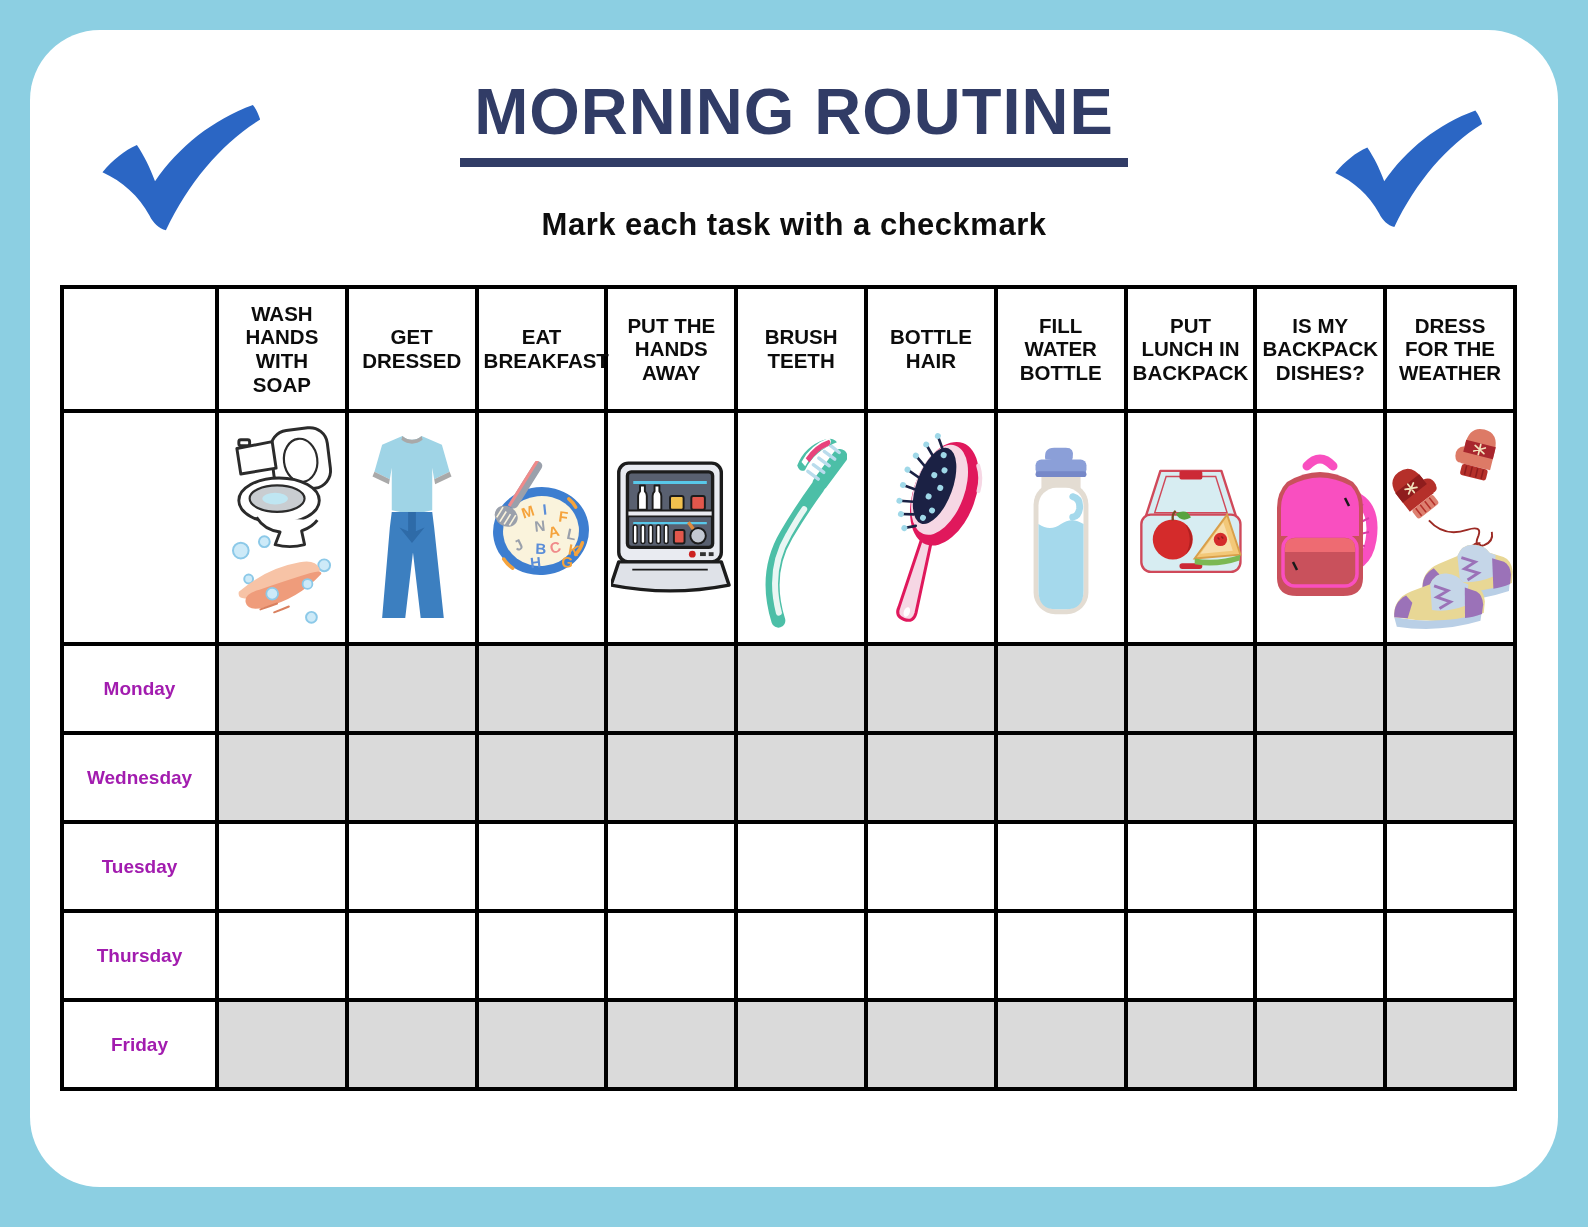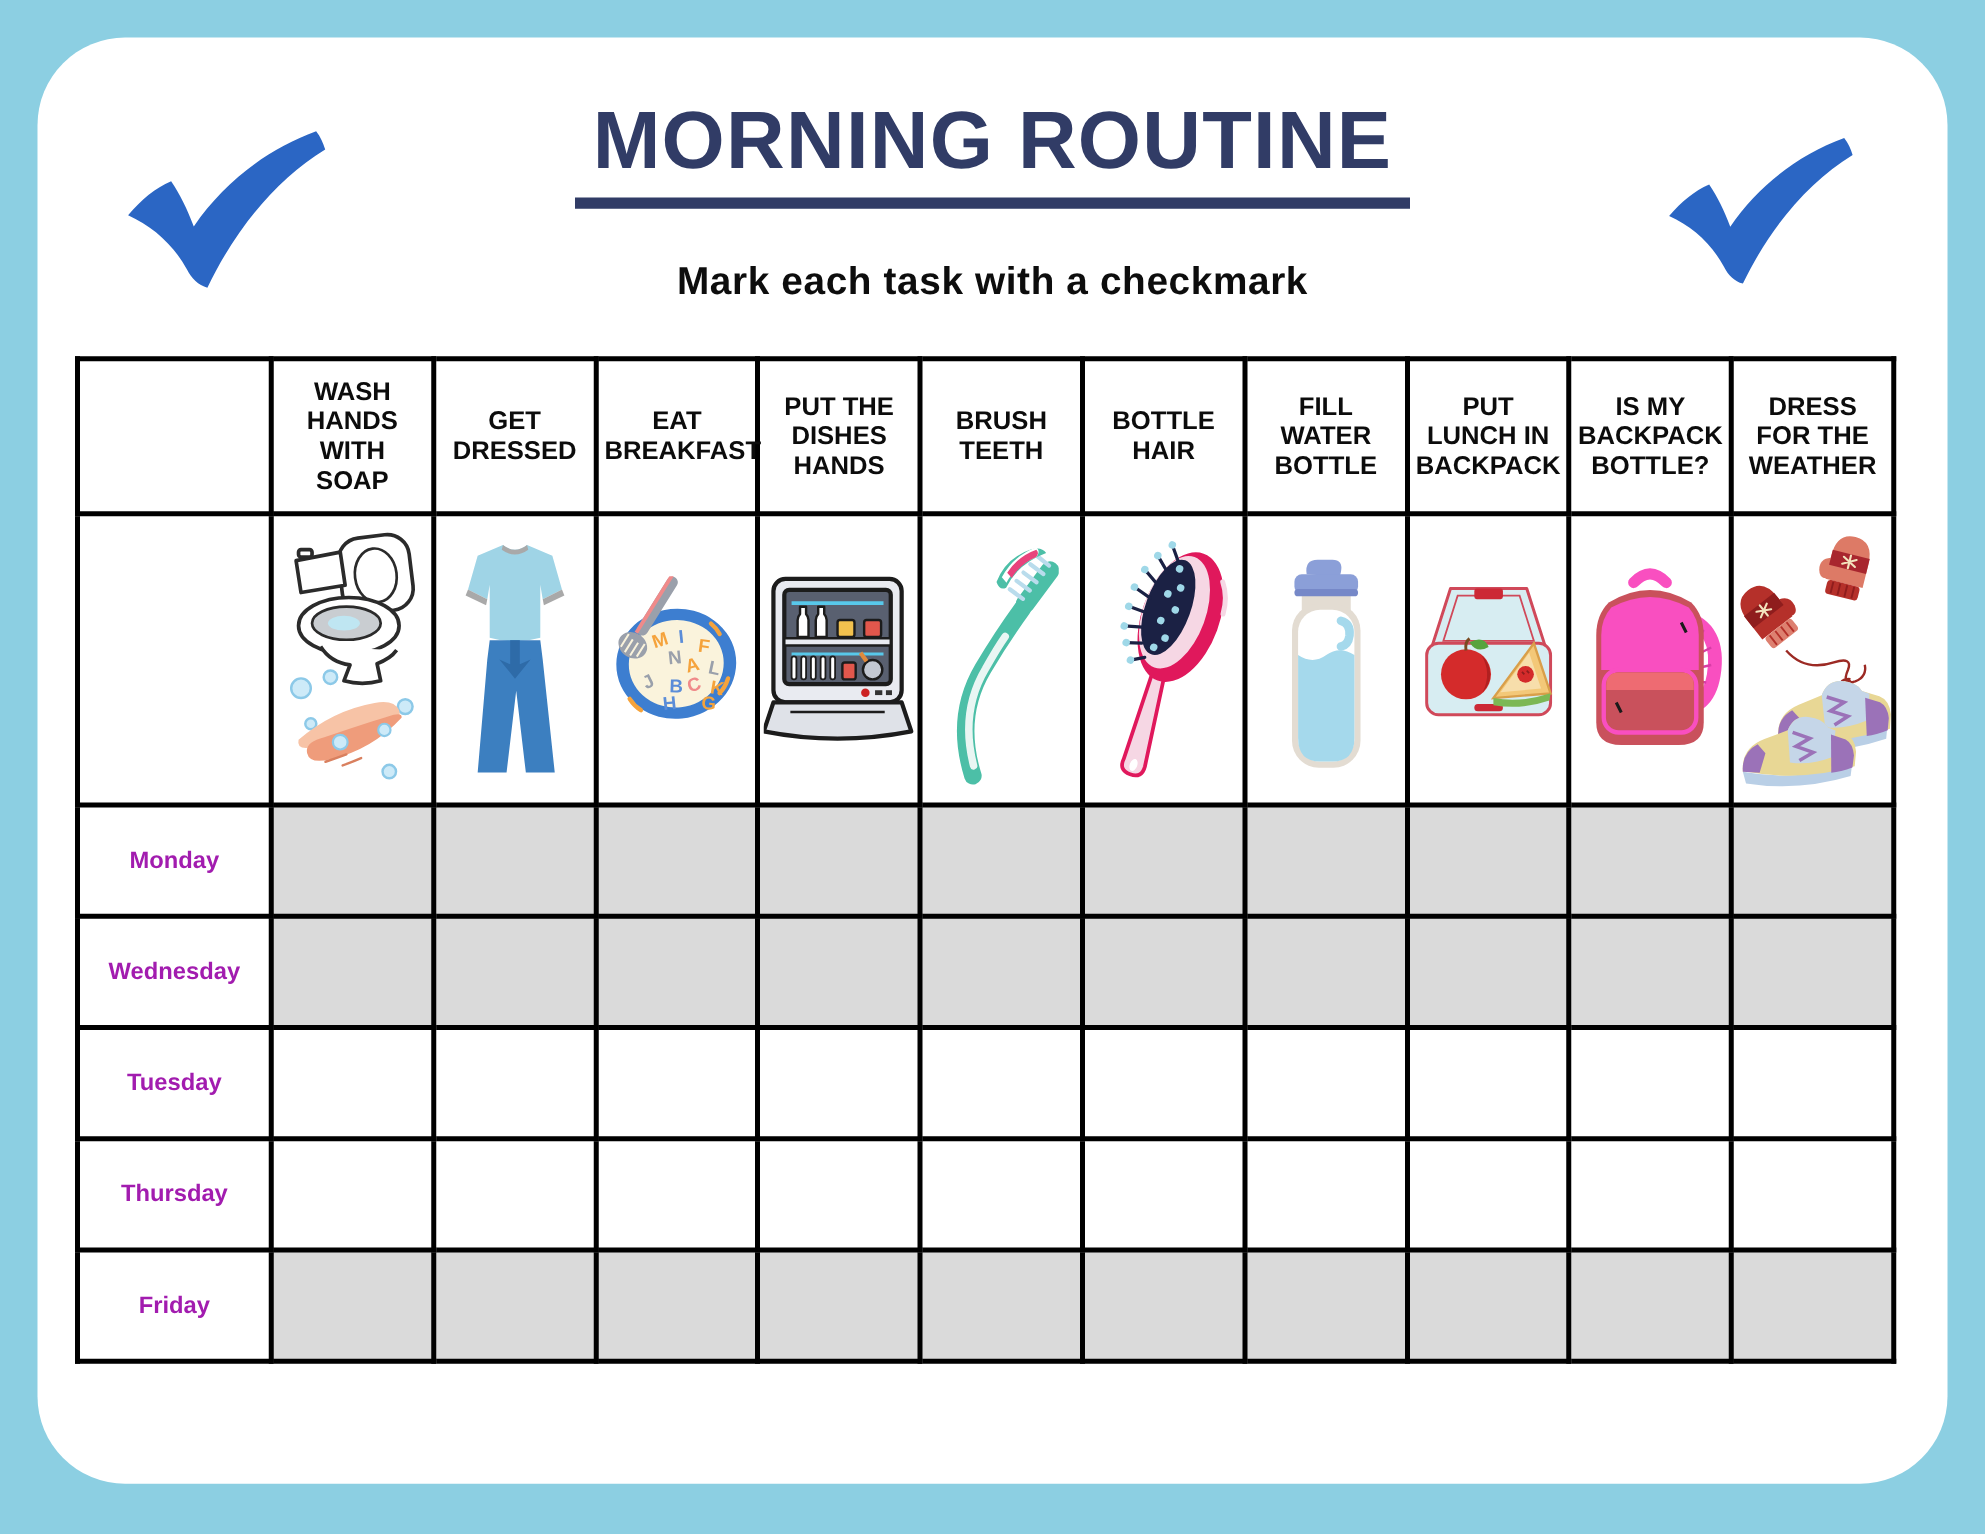--- a/index.html
+++ b/index.html
@@ -57,26 +57,26 @@
         <col style="width: 129.8px;">
         <col style="width: 129.8px;">
         <col style="width: 129.8px;">
       </colgroup>
     <thead>
         <tr class="header-row">
           <th></th>
           <th>WASH HANDS WITH SOAP</th>
           <th>GET DRESSED</th>
           <th>EAT BREAKFAST</th>
-          <th>PUT THE DISHES HANDS</th>
+          <th>PUT THE HANDS AWAY</th>
           <th>BRUSH TEETH</th>
           <th>BOTTLE HAIR</th>
           <th>FILL WATER BOTTLE</th>
           <th>PUT LUNCH IN BACKPACK</th>
-          <th>IS MY BACKPACK BOTTLE?</th>
+          <th>IS MY BACKPACK DISHES?</th>
           <th>DRESS FOR THE WEATHER</th>
         </tr>
       </thead>
     <tbody>
         <tr class="icon-row">
           <td></td>
           <td>
             <div class="icon-box">
               <svg width="118" height="206" viewBox="0 0 120 210">
  <g stroke="#2b2b2b" stroke-width="3" fill="#fff" stroke-linejoin="round">

